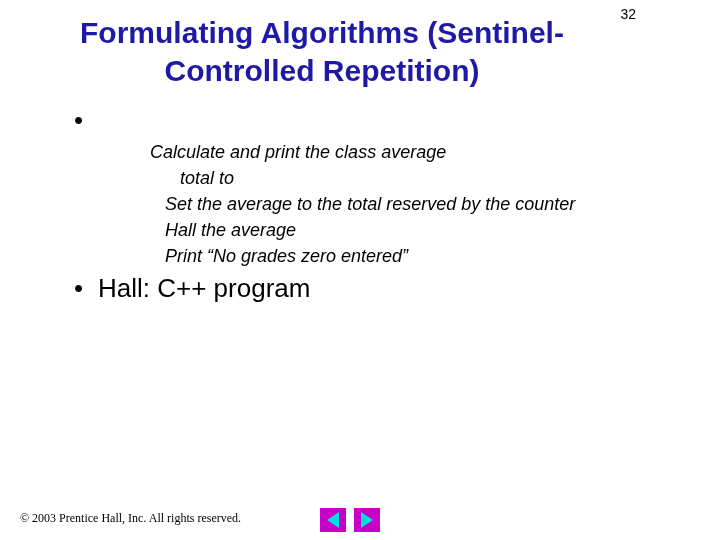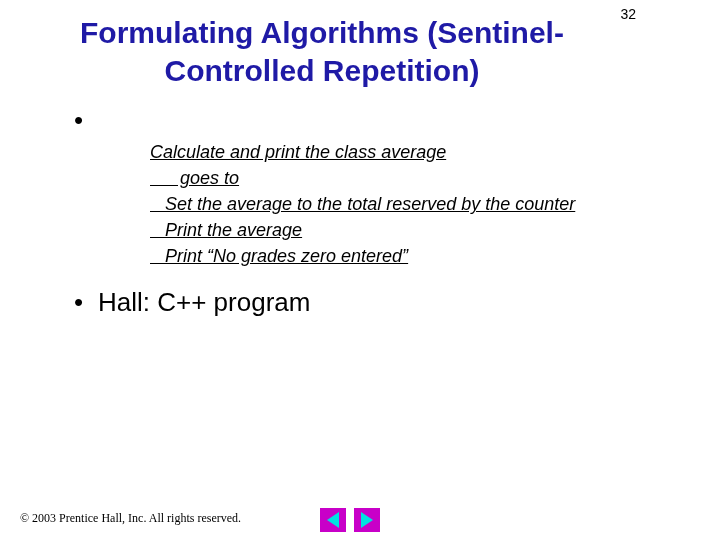--- a/index.html
+++ b/index.html
@@ -49,22 +49,21 @@
     color: #000000;
     font-family: Arial, sans-serif;
   }
   .bullet-text {
     font-size: 26px;
     color: #000000;
   }
   .pseudo {
     margin-left: 76px;
     margin-top: 2px;
-    margin-bottom: 18px;
-    text-decoration: underline;
+    margin-bottom: 4px;
   }
   .pseudo-line {
     font-size: 18px;
     font-style: italic;
     color: #000000;
     line-height: 1.45;
     white-space: pre;
   }
   .footer {
     position: absolute;
@@ -114,23 +113,23 @@
   <h1 class="title">Formulating Algorithms (Sentinel-Controlled Repetition)</h1>
 
   <div class="content">
 
     <div class="bullet-row">
       <div class="bullet-dot">•</div>
     </div>
 
     <div class="pseudo">
       <div class="pseudo-line">Calculate and print the class average</div>
-      <div class="pseudo-line">      goes to</div>
+      <div class="pseudo-line">      total to</div>
       <div class="pseudo-line">   Set the average to the total reserved by the counter</div>
-      <div class="pseudo-line">   Print the average</div>
+      <div class="pseudo-line">   Hall the average</div>
       <div class="pseudo-line">   Print “No grades zero entered”</div>
     </div>
 
     <div class="bullet-row">
       <div class="bullet-dot">•</div>
       <div class="bullet-text">Hall: C++ program</div>
     </div>
 
   </div>
 

